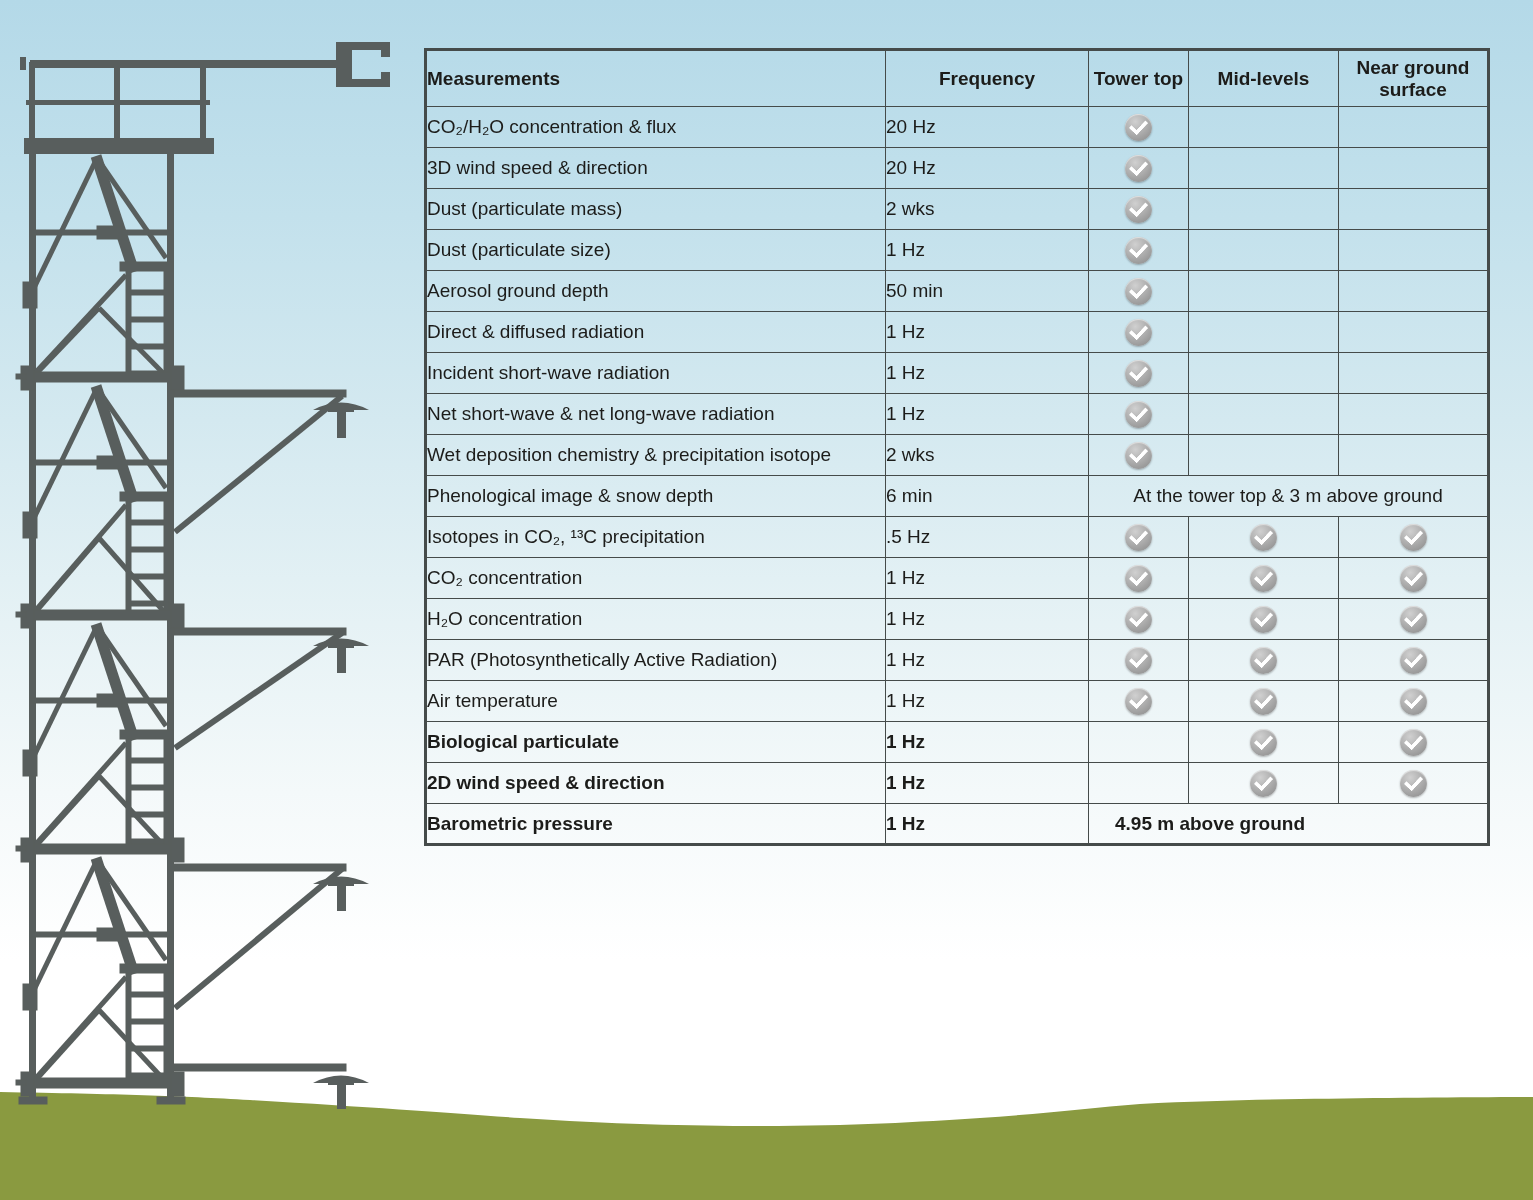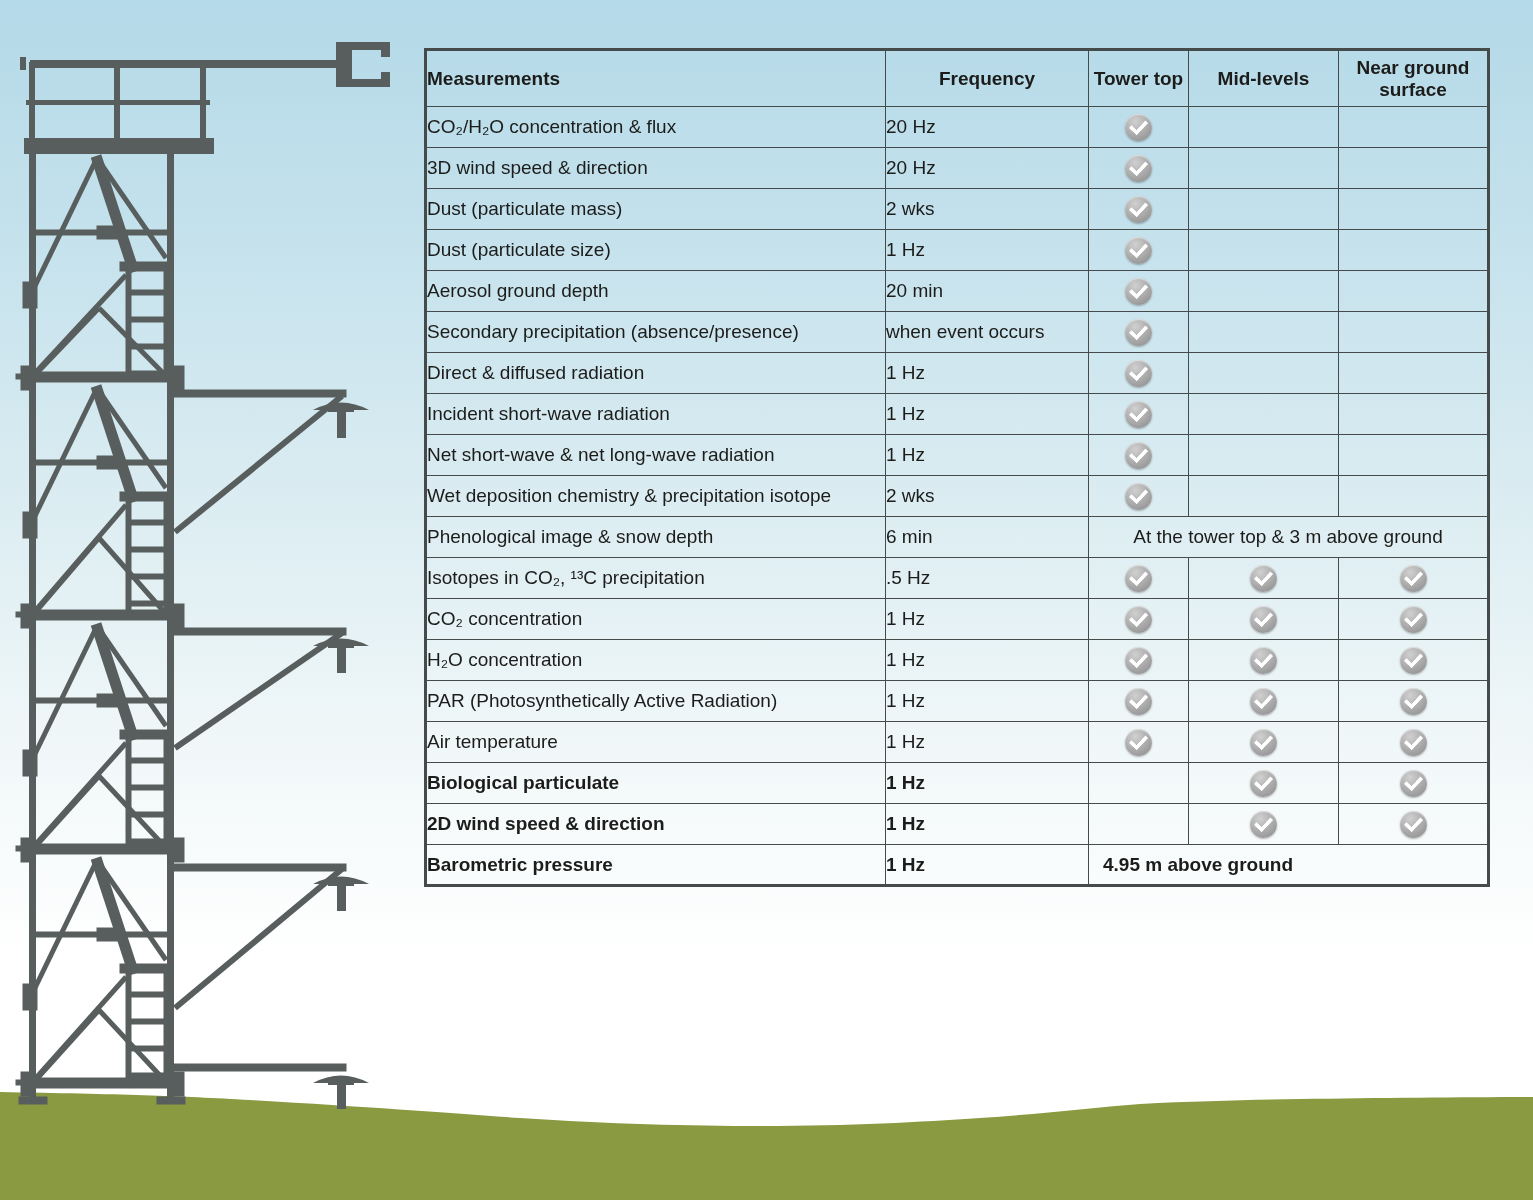--- a/index.html
+++ b/index.html
@@ -13,21 +13,21 @@
     border:3px solid #454b4a;}
   table.meas th,table.meas td{border:1.5px solid #454b4a;color:#1c1c1a;font-size:19px;vertical-align:middle;
     padding:0;overflow:hidden;white-space:nowrap;}
   table.meas thead tr{height:57px;}
   table.meas tbody tr{height:41px;}
   th{font-weight:bold;font-size:19px;line-height:1.12;text-align:center;}
   th.c-meas{text-align:left;padding-left:9px;}
   td.c-label,td.c-freq{text-align:left;padding-left:9px;}
   td.c-chk{text-align:center;}
   td.c-span{text-align:center;}
-  td.c-span.left{text-align:left;padding-left:14px;}
+  td.c-span.left{text-align:left;padding-left:26px;}
   tr.bold td{font-weight:bold;}
 
   .chk{display:inline-block;width:27px;height:27px;border-radius:50%;vertical-align:middle;position:relative;
     background:radial-gradient(circle at 38% 28%, #d0d0d0 0%, #b5b5b5 38%, #9c9c9c 72%, #8e8e8e 100%);
     box-shadow:0 1px 2px rgba(0,0,0,.28), inset 0 1px 1px rgba(255,255,255,.55);}
   .chk::after{content:"";position:absolute;left:5px;top:6px;width:13px;height:7px;
     border-left:4px solid #fff;border-bottom:4px solid #fff;transform:rotate(-47deg);border-radius:1px;}
 </style>
 </head>
 <body>
@@ -236,28 +236,21 @@
         </tr>
         <tr>
           <td class="c-label">Dust (particulate size)</td>
           <td class="c-freq">1 Hz</td>
           <td class="c-chk"><span class="chk"></span></td>
           <td class="c-chk"></td>
           <td class="c-chk"></td>
         </tr>
         <tr>
           <td class="c-label">Aerosol ground depth</td>
-          <td class="c-freq">20 min</td>
-          <td class="c-chk"><span class="chk"></span></td>
-          <td class="c-chk"></td>
-          <td class="c-chk"></td>
-        </tr>
-        <tr>
-          <td class="c-label">Secondary precipitation (absence/presence)</td>
-          <td class="c-freq">when event occurs</td>
+          <td class="c-freq">50 min</td>
           <td class="c-chk"><span class="chk"></span></td>
           <td class="c-chk"></td>
           <td class="c-chk"></td>
         </tr>
         <tr>
           <td class="c-label">Direct &amp; diffused radiation</td>
           <td class="c-freq">1 Hz</td>
           <td class="c-chk"><span class="chk"></span></td>
           <td class="c-chk"></td>
           <td class="c-chk"></td>

